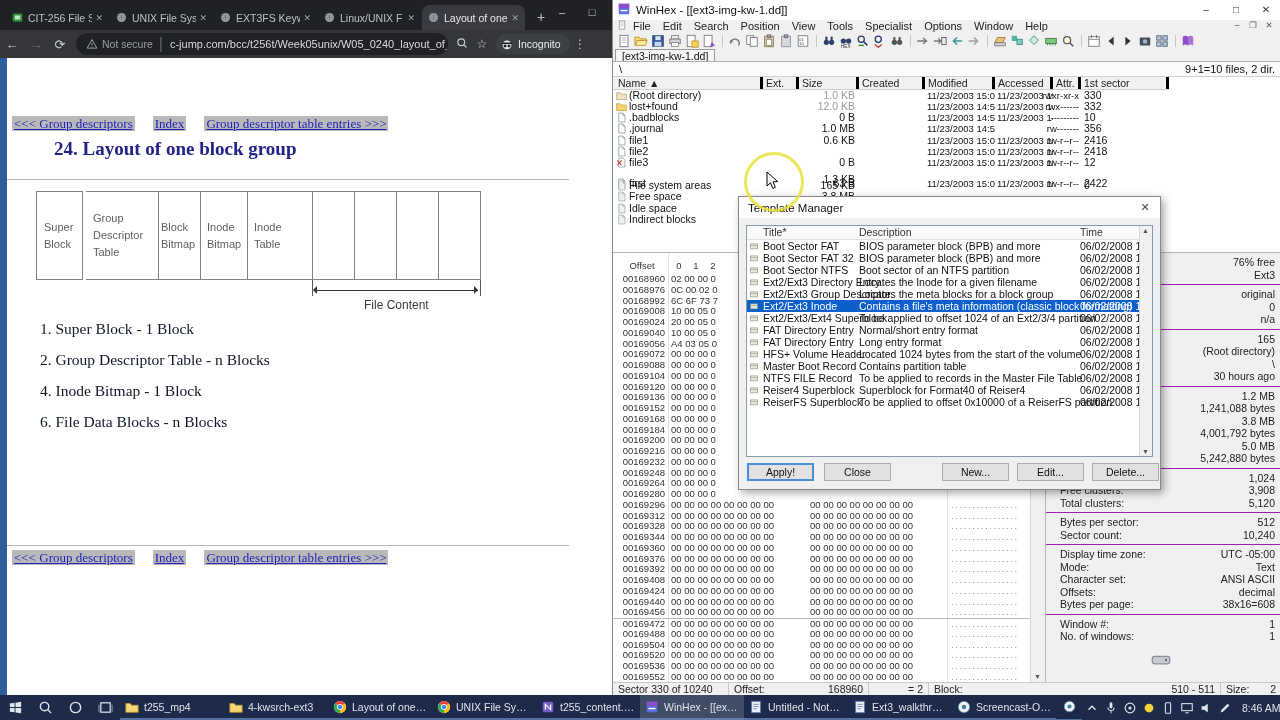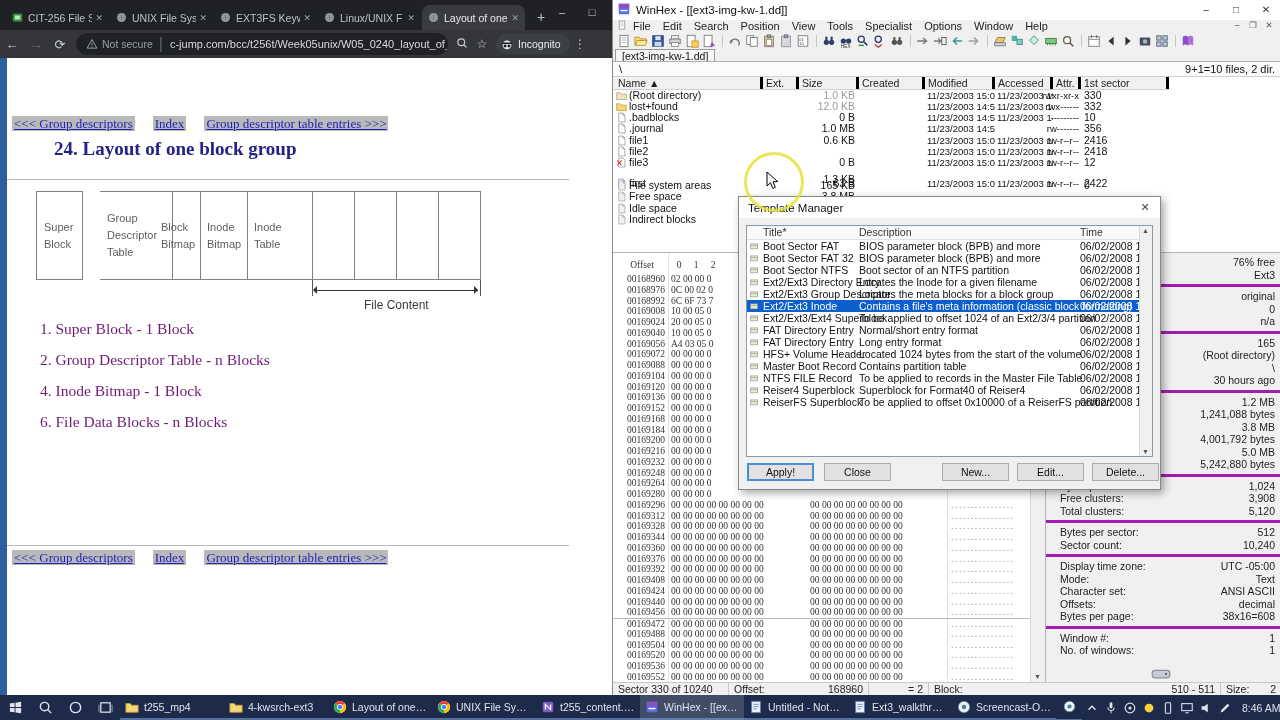--- a/index.html
+++ b/index.html
@@ -41,21 +41,21 @@
   .phead{position:absolute;left:54px;top:80px;font-size:19px;font-weight:bold;color:#222288;}
   .phr{position:absolute;left:7px;width:591px;border-top:1px solid #b5b5b5;height:0;}
   .dgcell{position:absolute;box-sizing:border-box;border:1px solid #7f7f7f;border-left:none;
           font-family:"Liberation Sans",sans-serif;font-size:11px;color:#5f5f5f;
           display:flex;flex-direction:column;justify-content:center;padding-left:7px;line-height:17px;}
   .dgcell.first{border-left:1px solid #7f7f7f;}
   .tick{position:absolute;width:1px;background:#555;}
   .aline{position:absolute;height:1px;background:#333;}
   .ahead{position:absolute;width:0;height:0;border:4px solid transparent;}
   .fclabel{position:absolute;font-family:"Liberation Sans",sans-serif;font-size:12px;color:#3a3a3a;}
-  .plist{position:absolute;left:40px;top:262px;font-size:15.5px;color:#701a75;}
+  .plist{position:absolute;left:40px;top:262px;font-size:15.5px;color:#0f172a;}
   .plist div{height:31px;}
 
   
   .winhex{left:612px;top:0;width:668px;height:695px;background:#f0f0f0;border-left:1px solid #8a8a8a;
           box-sizing:border-box;font-size:11px;color:#111;overflow:hidden;}
   .wx-title{left:0;top:0;width:668px;height:20px;background:#fff;display:flex;align-items:center;}
   .wx-title .t{font-size:11.5px;margin-left:5px;}
   .wxctl{margin-left:auto;display:flex;}
   .wxctl div{width:30px;height:20px;text-align:center;line-height:19px;font-size:10px;color:#333;}
   .wx-menu{left:0;top:20px;width:668px;height:13px;display:flex;align-items:flex-start;font-size:11px;color:#222;}
@@ -72,37 +72,37 @@
   .wx-path .pl{margin-left:6px;}
   .wx-path .pr{margin-left:auto;margin-right:6px;}
   .wx-list{left:0;top:77px;width:668px;height:175px;background:#fff;}
   .wx-thead{position:absolute;left:0;top:0;width:556px;height:12px;background:#f1f1f1;border-bottom:1px solid #cfcfcf;}
   .wx-th{position:absolute;top:0;height:12px;font-size:10.5px;color:#222;padding-left:3px;box-sizing:border-box;
          border-right:3px solid #000000;line-height:12px;overflow:hidden;white-space:nowrap;}
   .wx-row{position:absolute;left:0;width:668px;height:11.3px;font-size:10.5px;white-space:nowrap;}
   .wx-row .cell{position:absolute;top:0;height:11.3px;line-height:11px;overflow:hidden;}
   .fico{position:absolute;left:3px;top:0;width:11px;height:11px;}
   .wx-hex{left:0;top:252px;width:417px;height:430px;background:#fff;border-top:1px solid #b5b5b5;box-sizing:border-box;
-          font-family:Liberation Serif, serif;font-size:9.5px;color:#333;}
+          font-family:Liberation Sans, sans-serif;font-size:9.5px;color:#333;}
   .hexhead{position:absolute;top:7px;left:0;width:417px;height:11px;}
   .hexrow{position:absolute;left:0;width:417px;height:10.75px;line-height:10.75px;white-space:pre;}
   .hoff{position:absolute;left:6px;width:46px;text-align:right;}
   .hbytes{position:absolute;left:58px;}
   .hbytes2{position:absolute;left:197px;}
   .htext{position:absolute;left:338px;letter-spacing:1.6px;color:#8a8a8a;}
   .vline{position:absolute;top:0;width:1px;height:430px;background:#e2e2e2;}
   .secline{border-top:1px solid #b9b9b9;}
   .wx-scroll{left:417px;top:252px;width:15px;height:430px;background:#f0f0f0;border-top:1px solid #b5b5b5;
              border-left:1px solid #d5d5d5;box-sizing:border-box;font-size:7px;color:#555;text-align:center;}
   .wx-scroll .up{position:absolute;top:2px;width:13px;}
   .wx-scroll .dn{position:absolute;bottom:2px;width:13px;}
   .wx-info{left:432px;top:252px;width:236px;height:430px;background:#f0f0f0;border-top:1px solid #b5b5b5;
            border-left:1px solid #b5b5b5;box-sizing:border-box;font-size:10.5px;color:#222;overflow:hidden;}
   .ig{padding:3px 0 3px 0;}
-  .ig.sep{border-top:3px solid #a21caf;}
+  .ig.sep{border-top:1px solid #a21caf;}
   .irow{height:12.5px;line-height:12.5px;padding:0 6px 0 14px;display:flex;}
   .irow .lab{white-space:nowrap;}
   .irow .val{margin-left:auto;white-space:nowrap;}
   .wx-status{left:0;top:682px;width:668px;height:13px;background:#f0f0f0;border-top:1px solid #c9c9c9;
              box-sizing:border-box;display:flex;font-size:10.5px;color:#222;}
   .sseg{border-right:1px solid #c9c9c9;display:flex;align-items:center;padding:0 5px;box-sizing:border-box;height:12px;}
   .sseg .rv{margin-left:auto;}
 
   
   .dlg{left:125px;top:196px;width:423px;height:294px;background:#f0f0f0;border:1px solid #888;
@@ -234,21 +234,21 @@
     <div class="abs b-content">
       <div class="abs pedge"></div>
       <div class="abs pnav" style="top:58px;" id="pnav1"><span>&lt;&lt;&lt; Group descriptors</span><span>Index</span><span>Group descriptor table entries &gt;&gt;&gt;</span></div>
       <div class="phead">24. Layout of one block group</div>
       <div class="phr" style="top:121px;"></div>
       <div id="diagram">
           <div class="dgcell first" style="left: 36px; top: 133px; width: 47px; height: 89px;">
             <div>Super</div>
             <div>Block</div>
           </div>
-          <div class="dgcell" style="left: 100px; top: 133px; width: 73px; height: 89px;">
+          <div class="dgcell" style="left: 86px; top: 133px; width: 73px; height: 89px;">
             <div>Group</div>
             <div>Descriptor</div>
             <div>Table</div>
           </div>
           <div class="dgcell" style="left: 154px; top: 133px; width: 47px; height: 89px;">
             <div>Block</div>
             <div>Bitmap</div>
           </div>
           <div class="dgcell" style="left: 200px; top: 133px; width: 48px; height: 89px;">
             <div>Inode</div>

